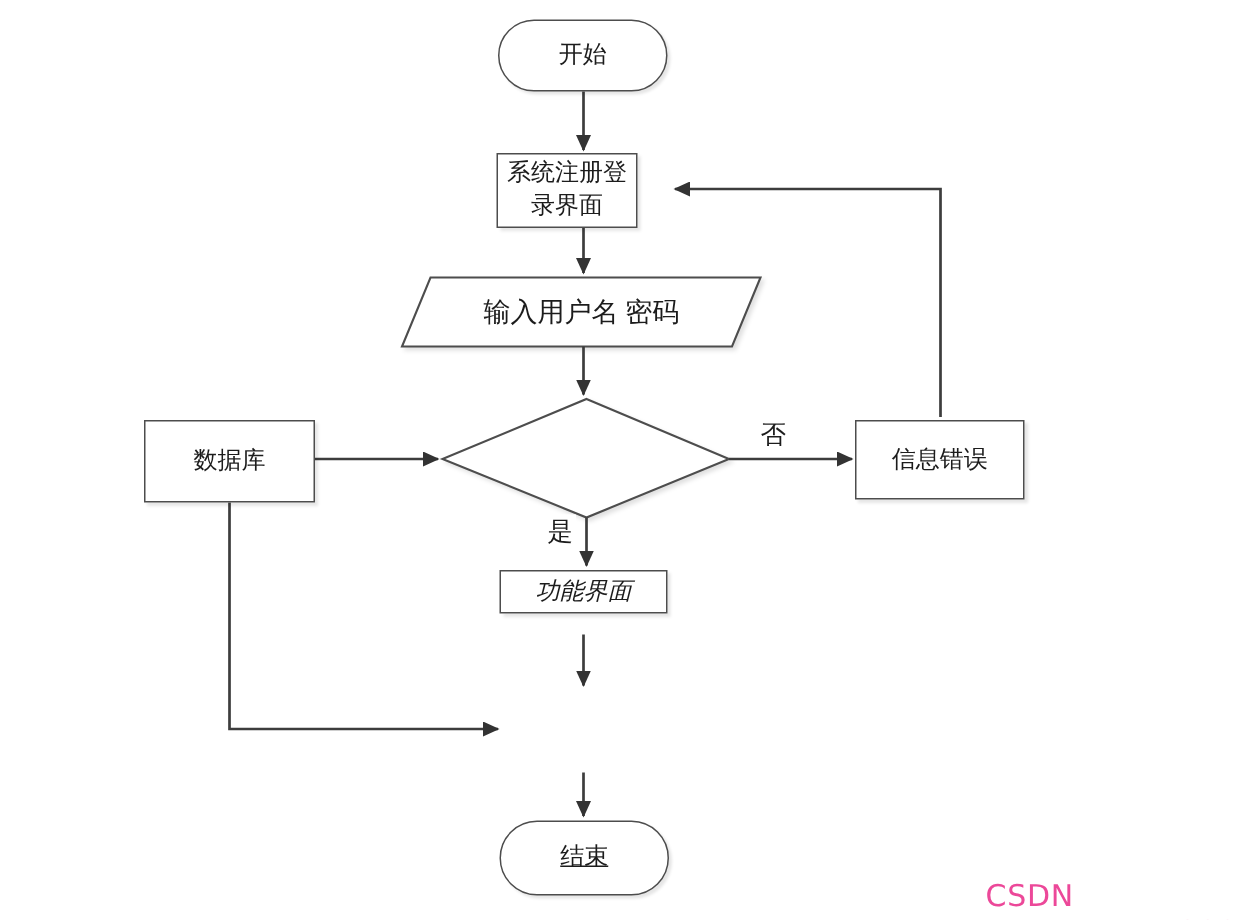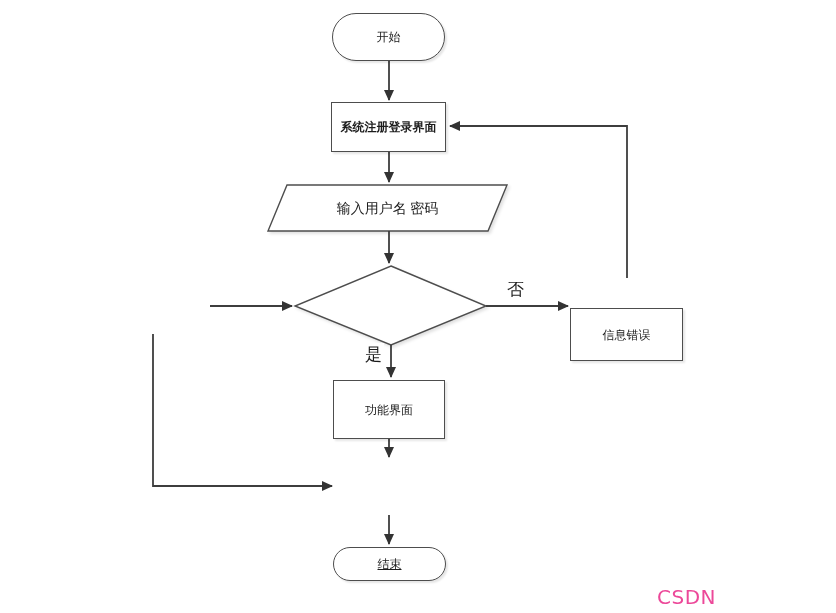--- a/index.html
+++ b/index.html
@@ -18,29 +18,29 @@
   .shape-poly{fill:#ffffff;stroke:#4d4d4d;stroke-width:1.4;
     filter:drop-shadow(2px 2px 1.5px rgba(0,0,0,0.12));}
   .node{
     position:absolute;
     box-sizing:border-box;
     background:#ffffff;
     border:1.4px solid #4d4d4d;
     box-shadow:2px 2px 2px rgba(0,0,0,0.10);
     display:flex;align-items:center;justify-content:center;
     text-align:center;
-    font-size:12px;line-height:22px;
+    font-size:16px;line-height:22px;
     z-index:2;
   }
   .terminator{border-radius:25px;}
   .overlay-label{
     position:absolute;
     display:flex;align-items:center;justify-content:center;
     text-align:center;
-    font-size:14px;line-height:21px;
+    font-size:18px;line-height:21px;
     z-index:3;
     background:transparent;
     pointer-events:none;
   }
   .edge-label{
     position:absolute;
     font-size:17px;
     z-index:3;
     background:#ffffff;
     padding:0 2px;
@@ -78,29 +78,30 @@
     <line class="edge" x1="486" y1="306" x2="568" y2="306" marker-end="url(#arrow)"></line>
     <polyline class="edge" points="627,278 627,126 450,126" marker-end="url(#arrow)"></polyline>
     <line class="edge" x1="210" y1="306" x2="292" y2="306" marker-end="url(#arrow)"></line>
     <polyline class="edge" points="153,334 153,486 332,486" marker-end="url(#arrow)"></polyline>
     <line class="edge" x1="389" y1="423" x2="389" y2="457" marker-end="url(#arrow)"></line>
     <line class="edge" x1="389" y1="515" x2="389" y2="544" marker-end="url(#arrow)"></line>
   </svg>
 
   <div class="node terminator" style="left:332px;top:13px;width:113px;height:48px;">开始</div>
 
-  <div class="node" style="left:331px;top:102px;width:115px;height:50px;padding:16px 4px;font-weight:bold;">系统注册登录界面</div>
+  <div class="node" style="left:331px;top:102px;width:94px;height:50px;padding:16px 4px;">系统注册登录界面</div>
+
+  <div class="node" style="left:96px;top:280px;width:114px;height:55px;">数据库</div>
+
+  <div class="node" style="left:570px;top:280px;width:113px;height:53px;">信息错误</div>
+
+  <div class="node" style="left:333px;top:380px;width:112px;height:29px;font-style:italic;">功能界面</div>
 
 
-  <div class="node" style="left:570px;top:280px;width:113px;height:53px;margin-top:28px;">信息错误</div>
-
-  <div class="node" style="left:333px;top:380px;width:112px;height:59px;">功能界面</div>
-
-
-  <div class="node terminator" style="left:333px;top:547px;width:113px;height:34px;text-decoration:underline;">结束</div>
+  <div class="node terminator" style="left:333px;top:547px;width:113px;height:50px;text-decoration:underline;">结束</div>
 
   <div class="overlay-label" style="left:268px;top:187px;width:239px;height:43px;">输入用户名 密码</div>
 
 
   <div class="edge-label" style="left:363px;top:343px;">是</div>
 
   <div class="edge-label" style="left:505px;top:278px;background:transparent;">否</div>
 
   <div id="watermark">CSDN @VX_BYDZ1988</div>
 

